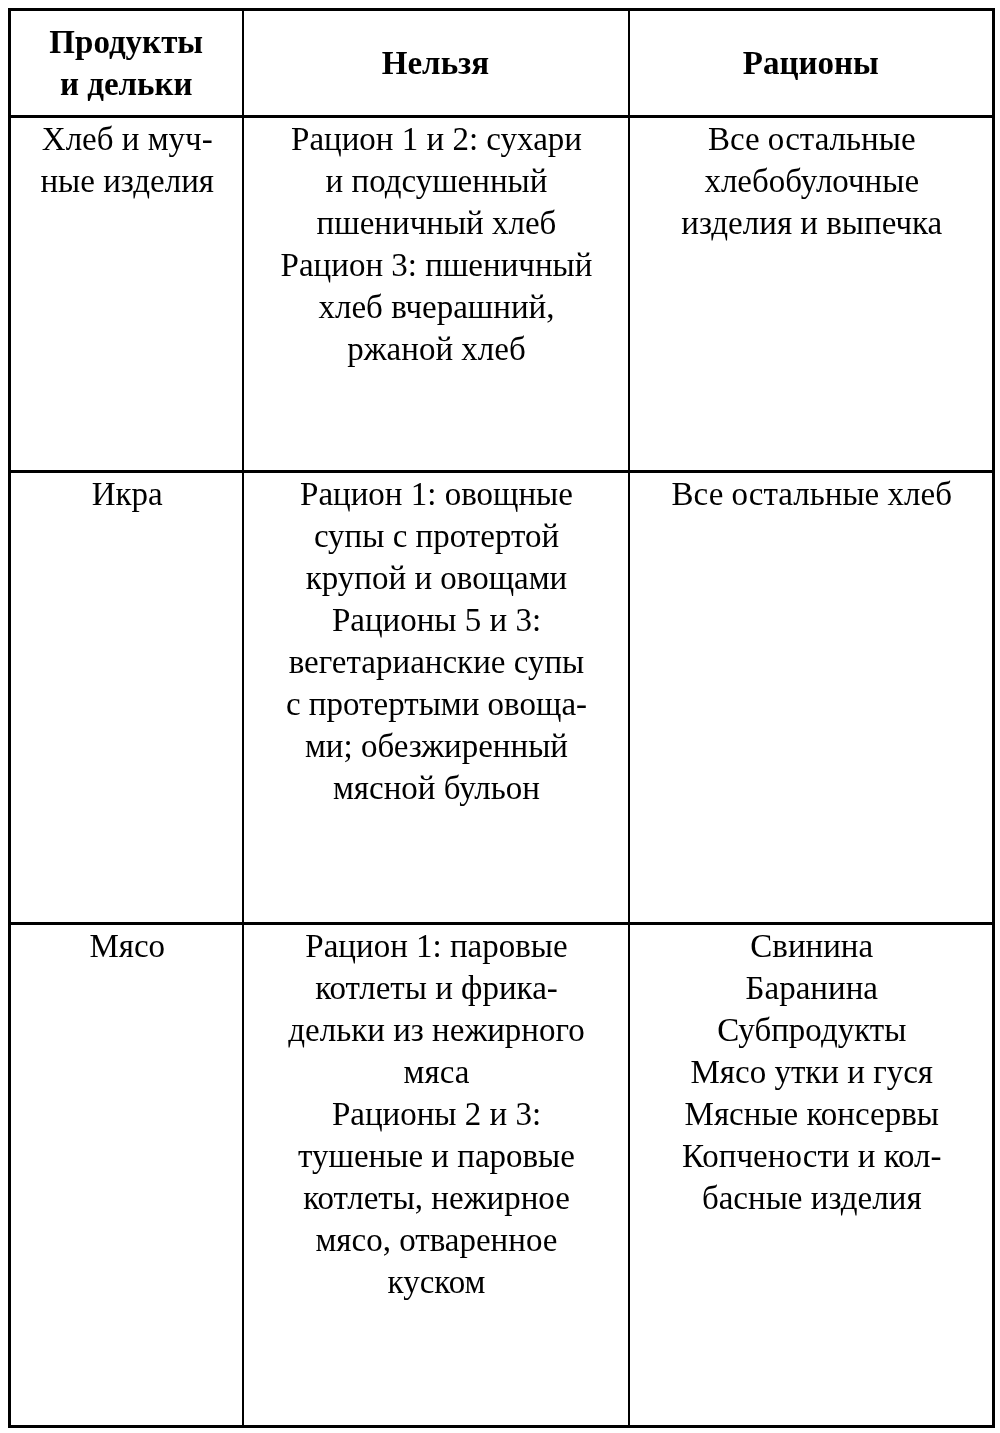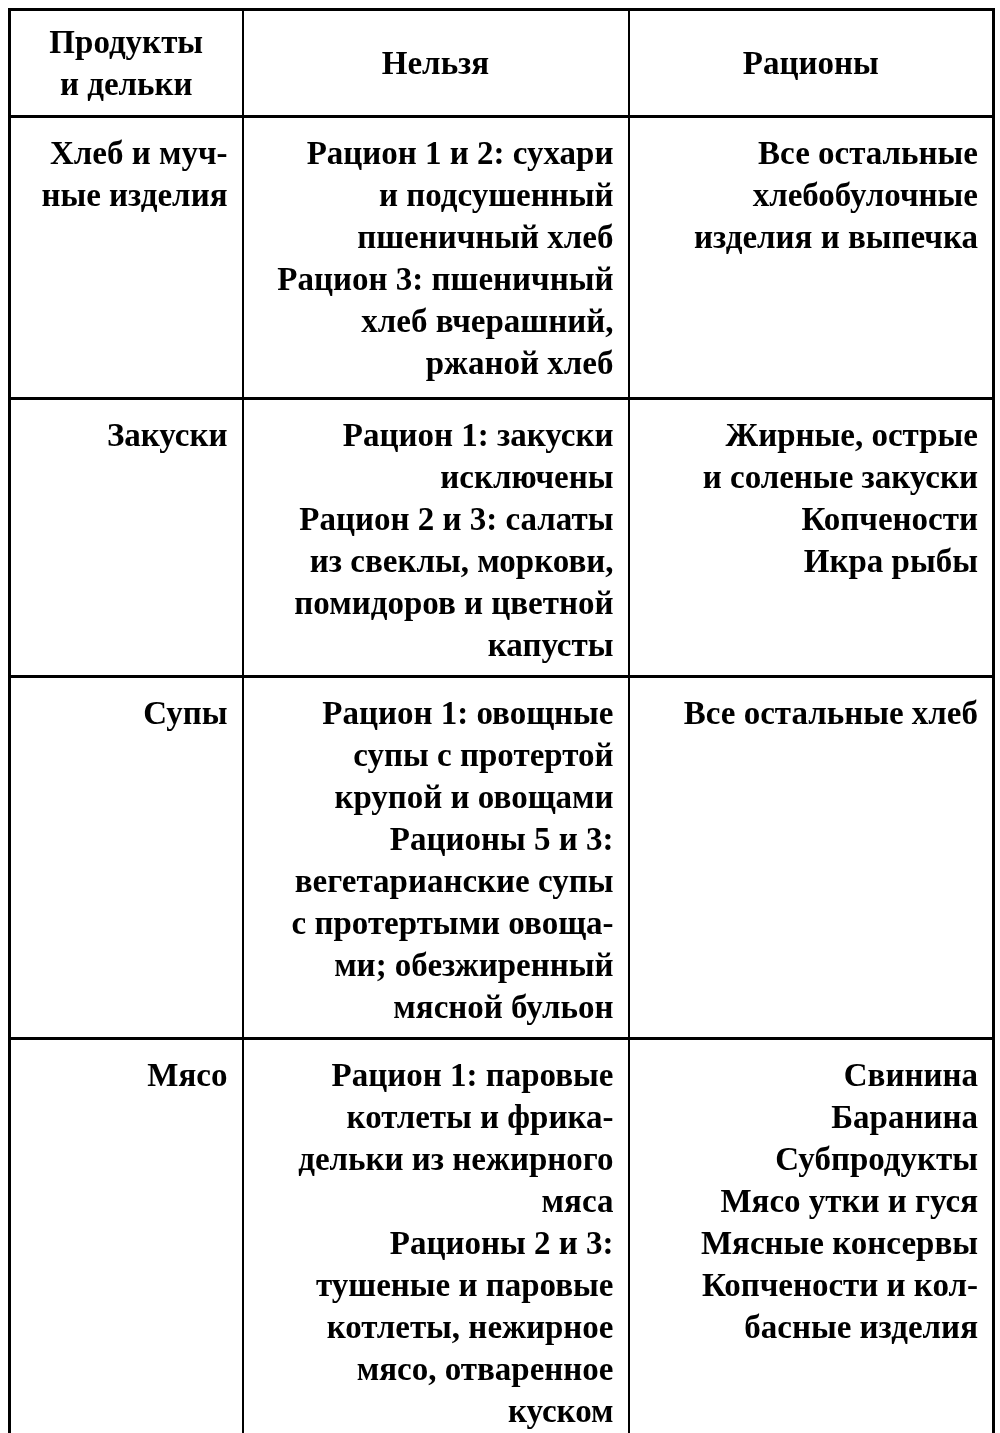--- a/index.html
+++ b/index.html
@@ -37,24 +37,24 @@
     overflow: hidden;
   }
   th {
     font-weight: bold;
     text-align: center;
     vertical-align: middle;
     padding: 6px 10px;
     height: 92px;
   }
   td {
-    font-weight: bold;
-    text-align: right;
+    font-weight: normal;
+    text-align: center;
     vertical-align: top;
-    padding: 14px 14px 9px 16px;
+    padding: 0 14px 9px 16px;
   }
   tr.row-bread  { height: 282px; }
   tr.row-snacks { height: 276px; }
   tr.row-soups  { height: 360px; }
   tr.row-meat   { height: 400px; }
 </style>
 </head>
 <body>
 
 <table class="diet-table">
@@ -78,35 +78,22 @@
       <td>Рацион 1 и 2: сухари
 и подсушенный
 пшеничный хлеб
 Рацион 3: пшеничный
 хлеб вчерашний,
 ржаной хлеб</td>
       <td>Все остальные
 хлебобулочные
 изделия и выпечка</td>
     </tr>
-    <tr class="row-snacks">
-      <td>Закуски</td>
-      <td>Рацион 1: закуски
-исключены
-Рацион 2 и 3: салаты
-из свеклы, моркови,
-помидоров и цветной
-капусты</td>
-      <td>Жирные, острые
-и соленые закуски
-Копчености
-Икра рыбы</td>
-    </tr>
     <tr class="row-soups">
-      <td>Супы</td>
+      <td>Икра</td>
       <td>Рацион 1: овощные
 супы с протертой
 крупой и овощами
 Рационы 5 и 3:
 вегетарианские супы
 с протертыми овоща-
 ми; обезжиренный
 мясной бульон</td>
       <td>Все остальные хлеб</td>
     </tr>

